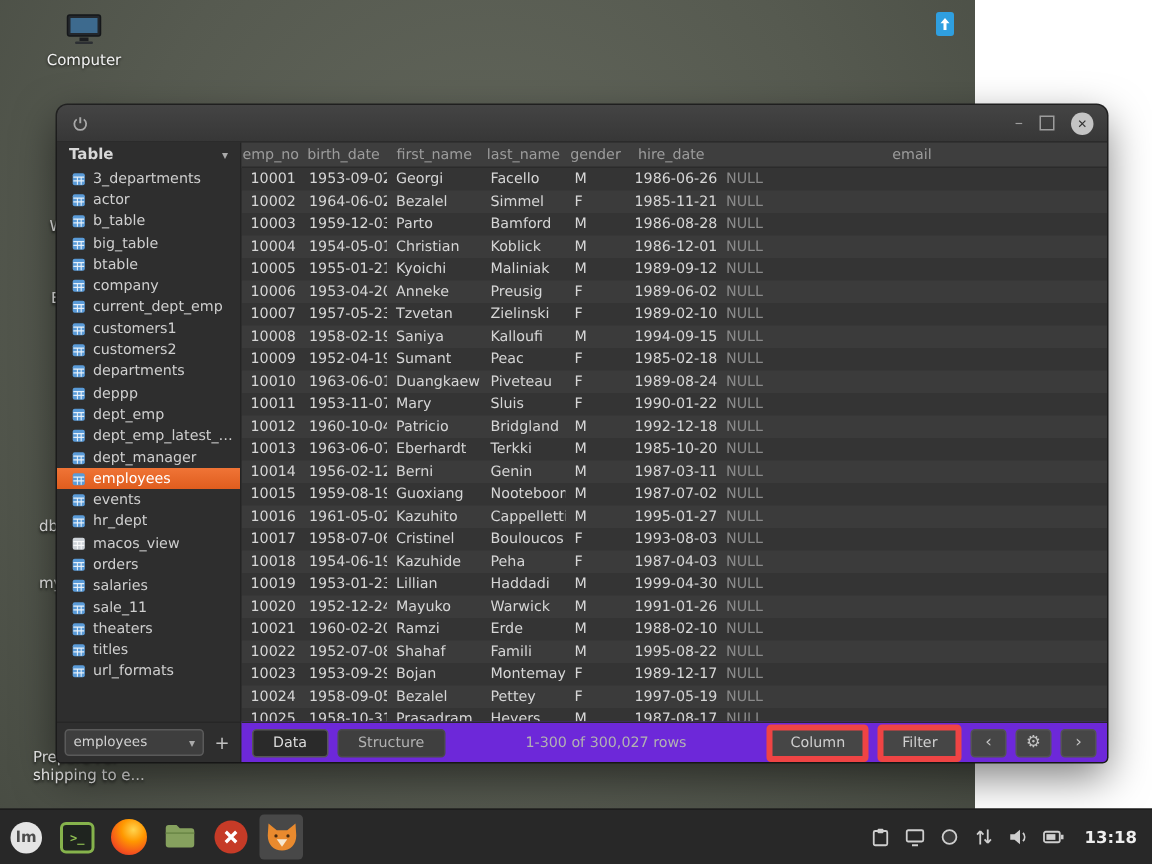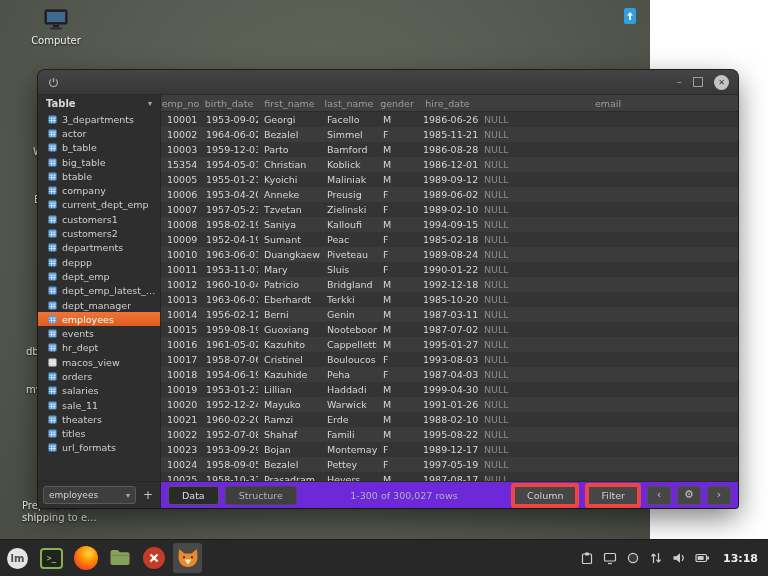--- a/index.html
+++ b/index.html
@@ -387,21 +387,21 @@
             <div class="grow even">
               <div class="gcell c0">10003</div>
               <div class="gcell c1">1959-12-03</div>
               <div class="gcell c2">Parto</div>
               <div class="gcell c3">Bamford</div>
               <div class="gcell c4">M</div>
               <div class="gcell c5">1986-08-28</div>
               <div class="gcell c6 null">NULL</div>
             </div>
             <div class="grow odd">
-              <div class="gcell c0">15354</div>
+              <div class="gcell c0">10004</div>
               <div class="gcell c1">1954-05-01</div>
               <div class="gcell c2">Christian</div>
               <div class="gcell c3">Koblick</div>
               <div class="gcell c4">M</div>
               <div class="gcell c5">1986-12-01</div>
               <div class="gcell c6 null">NULL</div>
             </div>
             <div class="grow even">
               <div class="gcell c0">10005</div>
               <div class="gcell c1">1955-01-21</div>

